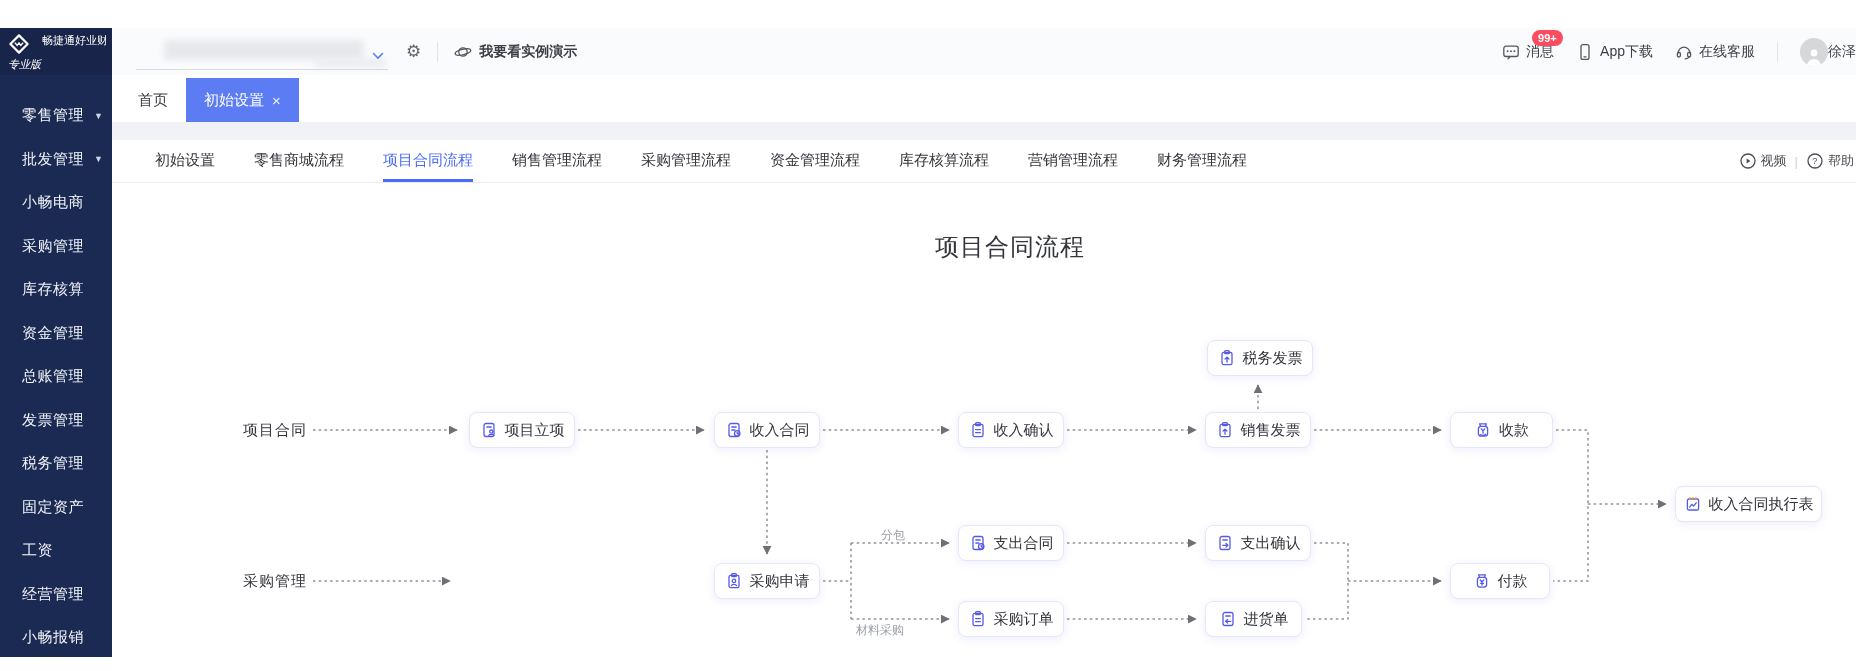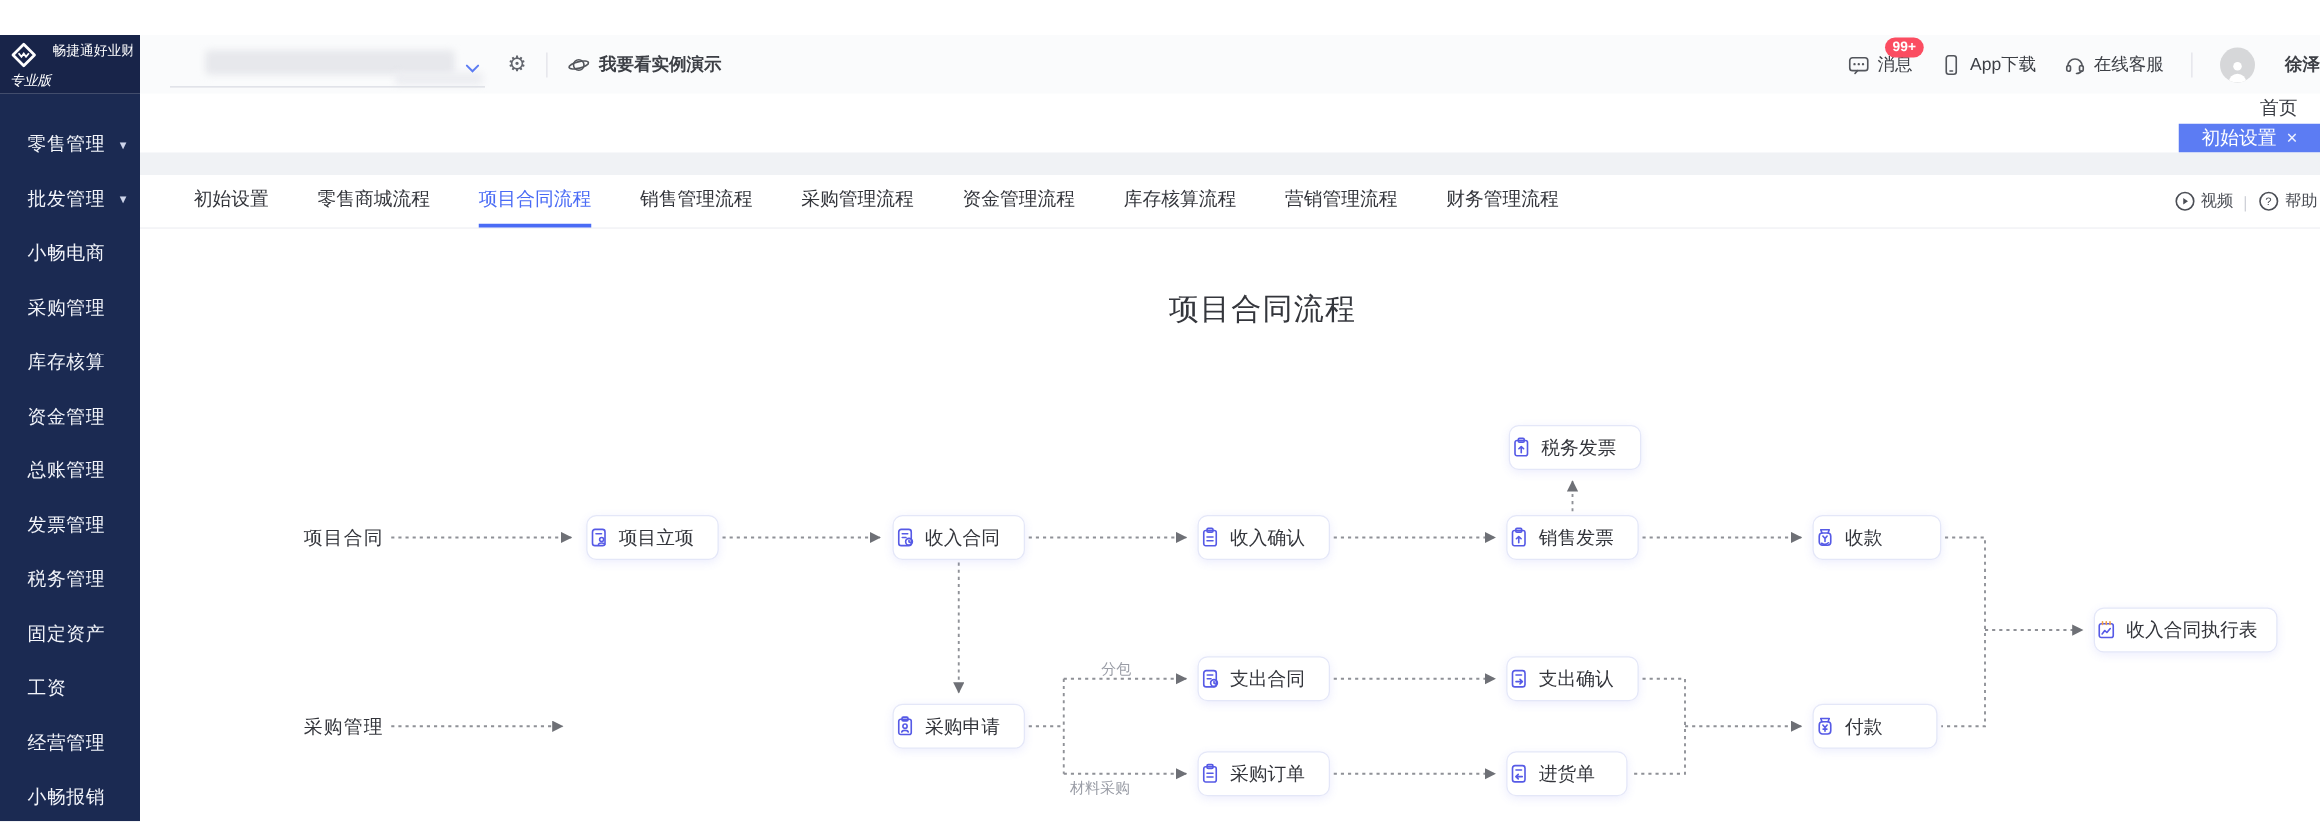--- a/index.html
+++ b/index.html
@@ -37,25 +37,25 @@
   .topbar .gear { margin-left:18px; font-size:17px; color:#63666e; cursor:pointer; }
   .vdiv { width:1px; height:20px; background:#e1e2e8; margin:0 16px; }
   .demo-link { display:flex; align-items:center; gap:7px; color:#3c3f45; font-size:14px; cursor:pointer;font-weight:bold; }
   .top-right { margin-left:auto; display:flex; align-items:center; gap:22px; padding-right:0; }
   .tr-item { position:relative; display:flex; align-items:center; gap:6px; color:#3c3f45; font-size:14px;
     cursor:pointer; white-space:nowrap; }
   .badge { position:absolute; top:-13px; left:30px; background:#fb4d61; color:#fff; font-size:11px;
     line-height:16px; padding:0 6px; border-radius:9px; font-weight:bold; }
   .avatar { width:28px; height:28px; border-radius:50%; background:#d6d7d9; display:flex;
     align-items:flex-end; justify-content:center; overflow:hidden; }
-  .user-item { gap:24px;font-weight:bold; }
+  .user-item { gap:0; }
 
   
   .wtabs { position:absolute; left:112px; top:75px; width:1744px; height:47px; background:#ffffff;
-    display:flex; align-items:flex-end; padding-left:8px;flex-direction:column; }
+    display:flex; align-items:flex-end; padding-left:8px; }
   .wtab { height:44px; display:flex; align-items:center; justify-content:center; padding:0 18px;
     font-size:15px; color:#3a3d44; cursor:pointer; gap:8px; }
   .wtab.active { background:var(--accent); color:#fff; min-width:106px; }
   .wtab .close { font-size:15px; line-height:1; opacity:.9; cursor:pointer; }
   .gray-gap { position:absolute; left:112px; top:122px; width:1744px; height:18px; background:#f0f2f5; }
 
   
   .subnav { position:absolute; left:112px; top:140px; width:1744px; height:43px; background:#fff;
     border-bottom:1px solid #ecedf2; display:flex; align-items:stretch; padding-left:43px; }
   .sn-tab { height:42px; line-height:40px; border-bottom:3px solid transparent; margin-right:39px;
@@ -64,21 +64,21 @@
   .sn-right { position:absolute; right:2px; top:0; height:42px; display:flex; align-items:center;
     gap:8px; color:#4b4e55; font-size:13px; }
   .sn-right .pipe { color:#cfd1d8; }
   .sn-ic { display:flex; align-items:center; gap:4px; cursor:pointer;font-family:Liberation Mono, monospace; }
 
   
   .canvas { position:absolute; left:112px; top:183px; width:1744px; height:488px; background:#fff; }
   .flow-title { position:absolute; left:823px; top:48px; font-size:24px; color:#34363c; font-weight:500;
     letter-spacing:1px; }
   .flow-svg { position:absolute; left:0; top:0; width:1856px; height:671px; pointer-events:none; }
-  .node { position:absolute; height:36px; display:flex; align-items:center; justify-content:flex-start;
+  .node { position:absolute; height:36px; display:flex; align-items:center; justify-content:center;
     gap:7px; background:#fff; border:1px solid #e4e7f8; border-radius:8px; font-size:15px; color:#33353b;
     box-shadow:0 2px 8px rgba(100,110,235,.12); cursor:pointer; z-index:2; }
   .icon svg { width:18px; height:18px; display:block; stroke:var(--icon); fill:none;
     stroke-width:1.3; stroke-linecap:round; stroke-linejoin:round; }
   .lane-label { position:absolute; font-size:15px; color:#33353b; font-weight:500; z-index:2;
     letter-spacing:1px; }
   .edge-label { position:absolute; font-size:12px; color:#9a9da6; z-index:2; }
 
   svg text { stroke:none; }
 </style>

